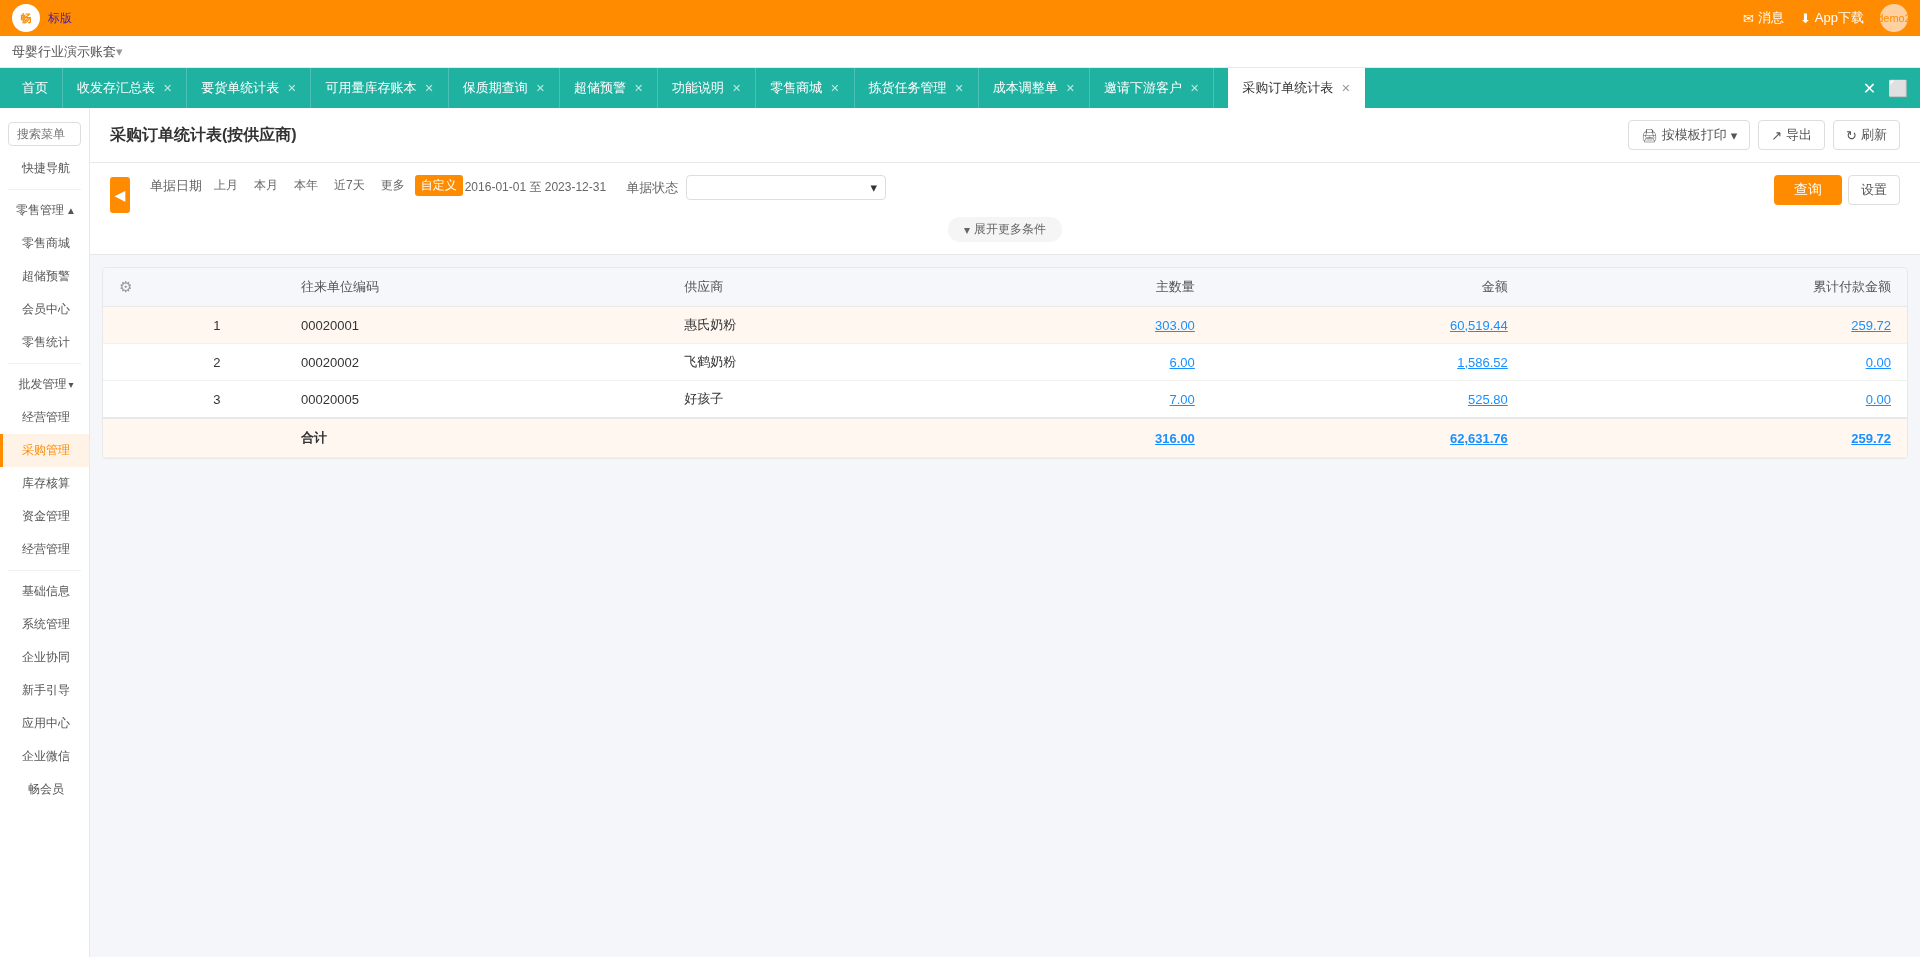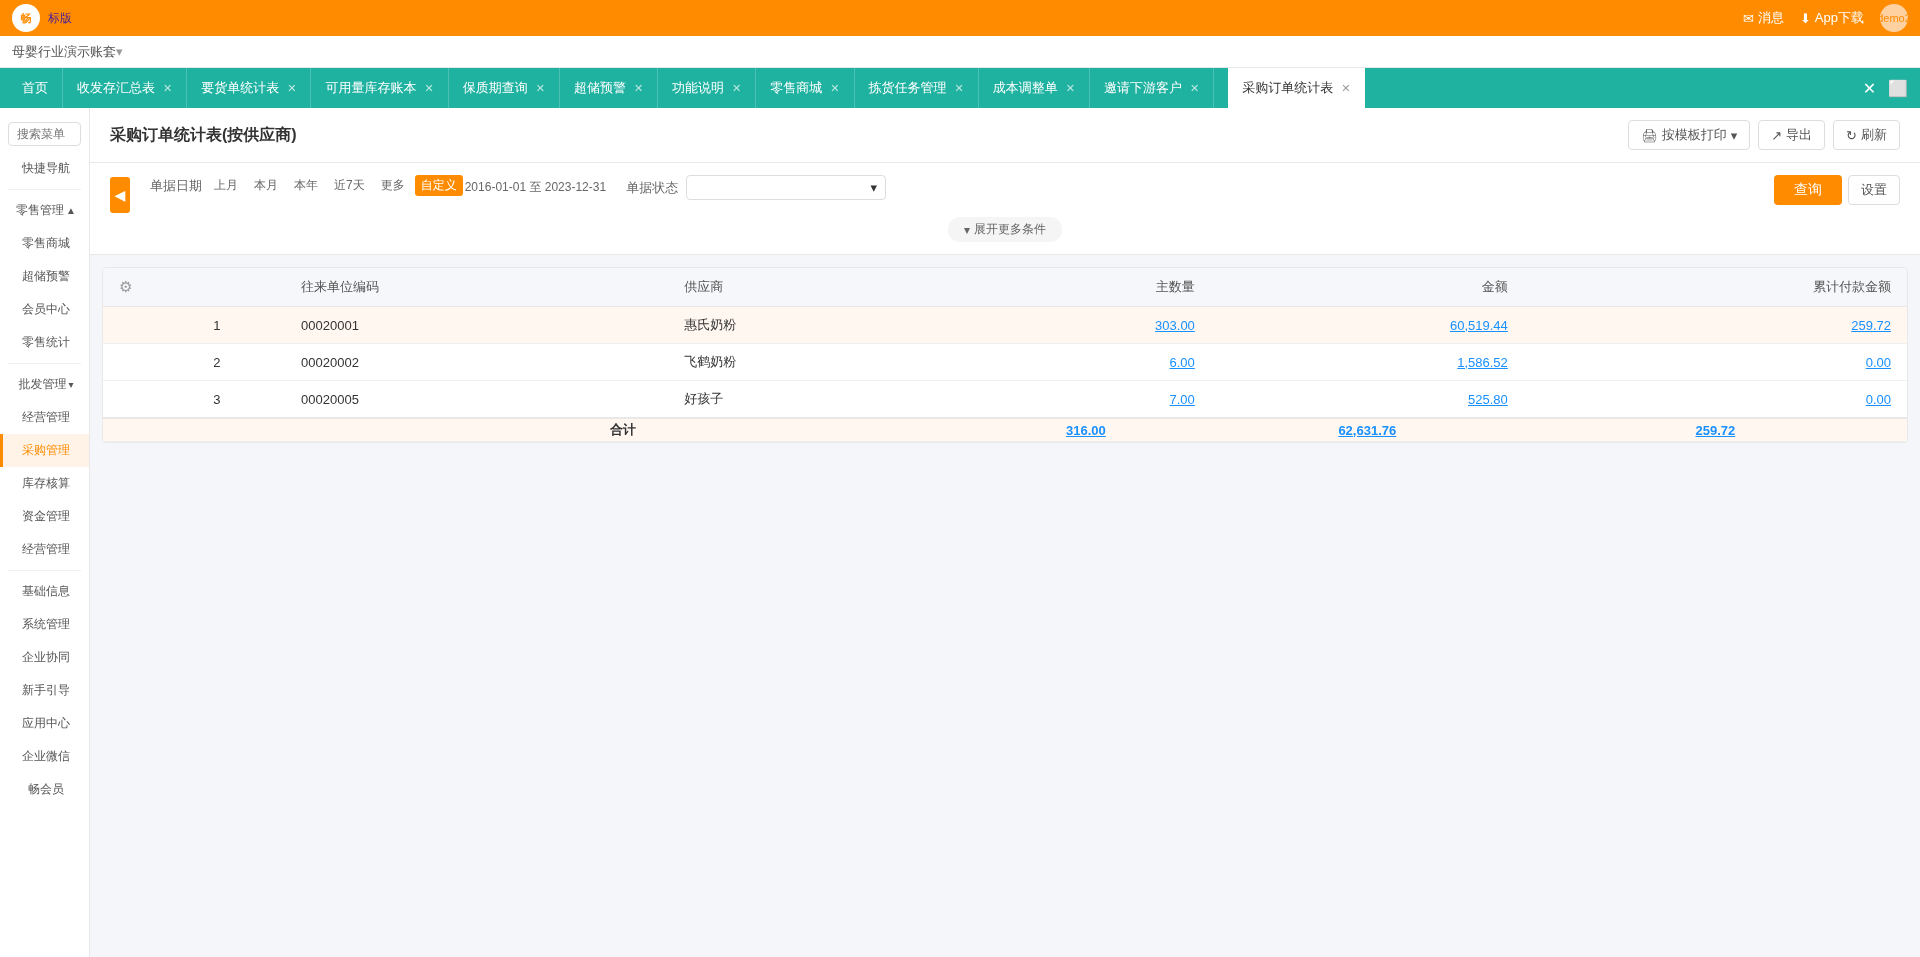--- a/index.html
+++ b/index.html
@@ -68,21 +68,21 @@
     th { padding: 10px 16px; text-align: left; font-weight: 500; font-size: 13px; color: #555; border-bottom: 1px solid #e8e8e8; white-space: nowrap; }
     td { padding: 9px 16px; font-size: 13px; color: #333; border-bottom: 1px solid #f0f0f0; }
     td.number { text-align: right; color: #1890ff; text-decoration: underline; cursor: pointer; }
     td.center { text-align: center; }
     tr.row-highlight { background: #fff7f0; }
     .settings-col { width: 40px; text-align: center; }
     .settings-icon { color: #999; cursor: pointer; font-size: 15px; }
 
     
     .table-footer { background: #fff7f0; border-top: 2px solid #e8e8e8; }
-    .table-footer td { font-weight: 500; padding: 2px 16px; text-align: center; }
+    .table-footer td { font-weight: 500; padding: 10px 16px; }
     .filter-date-block { display: flex; gap: 2px; }
     .filter-status-block { display: flex; align-items: center; gap: 8px; }
     .filter-goods-block { display: flex; align-items: center; gap: 8px; flex: 1; }
     .filter-actions { display: flex; flex-direction: row; gap: 6px; margin-left: auto; }
     .filter-more-btn-row { display: flex; justify-content: center; padding: 4px 0 0 0; }
   </style>
 </head>
 <body>
 
 <div class="top-bar">

